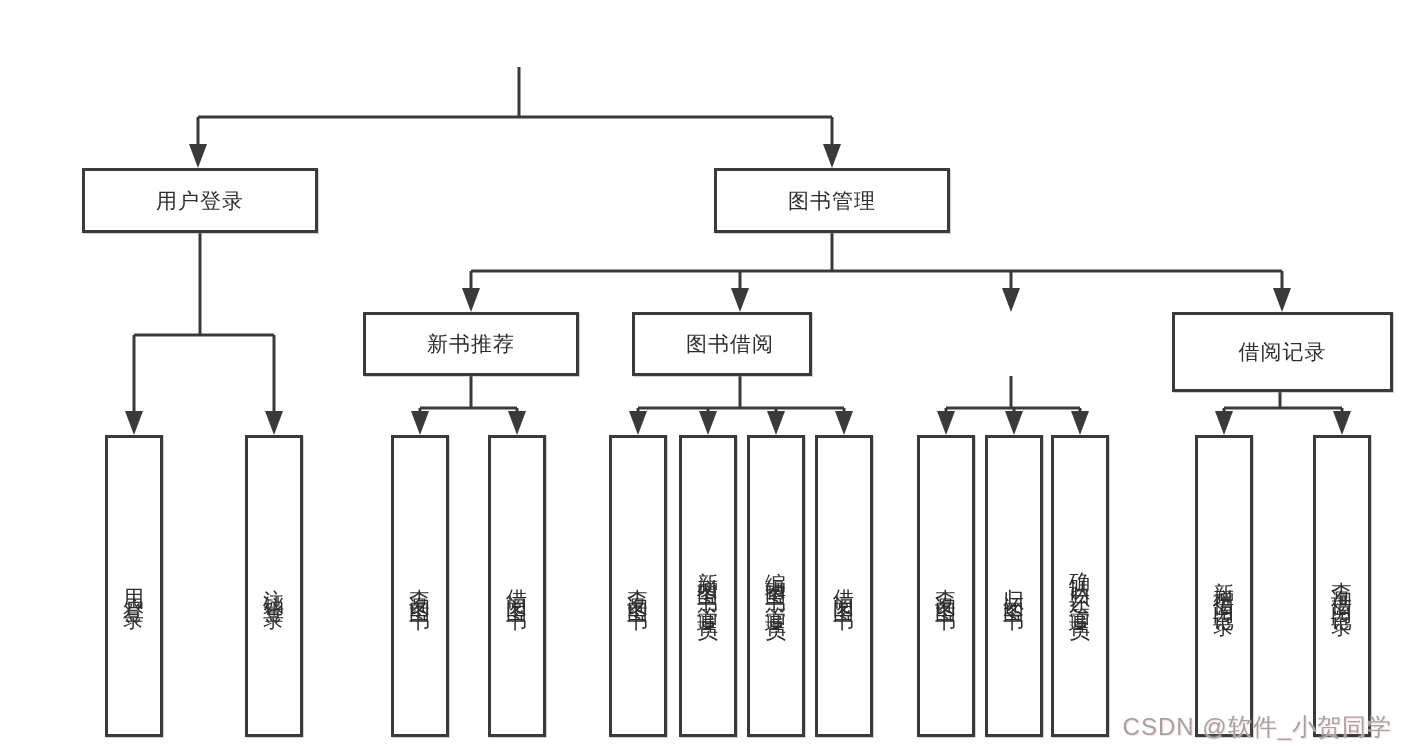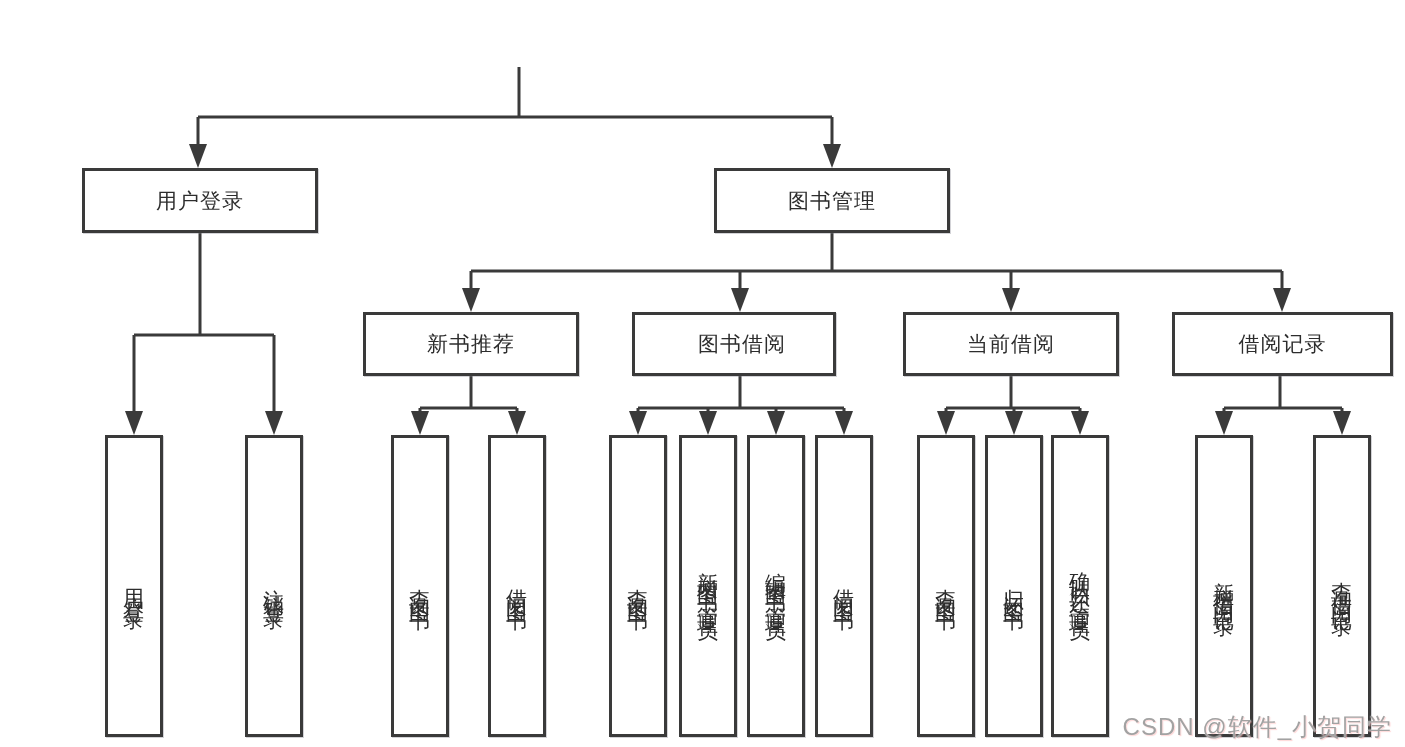--- a/index.html
+++ b/index.html
@@ -104,27 +104,24 @@
   <div class="box" style="left:82px; top:168px; width:236px; height:65px;">
     <span class="h-label">用户登录</span>
   </div>
   <div class="box" style="left:363px; top:312px; width:216px; height:64px;">
     <span class="h-label">新书推荐</span>
   </div>
 
   <div class="box" style="left:714px; top:168px; width:236px; height:65px;">
     <span class="h-label">图书管理</span>
   </div>
-  <div class="box" style="left:632px; top:312px; width:204px; height:64px;padding-left:16px;">
+  <div class="box" style="left:632px; top:312px; width:180px; height:64px;padding-left:16px;">
     <span class="h-label">图书借阅</span>
   </div>
-  <div class="box" style="left:903px; top:312px; width:216px; height:64px;">
-    <span class="h-label">当前借阅</span>
-  </div>
-  <div class="box" style="left:1172px; top:312px; width:221px; height:64px;text-align:right;">
+  <div class="box" style="left:1172px; top:312px; width:221px; height:80px;text-align:right;">
     <span class="h-label">借阅记录</span>
   </div>
 
   <div class="box v-box" style="left:105px; top:435px; width:58px; height:302px;">
     <span>用户登录</span>
   </div>
   <div class="box v-box" style="left:245px; top:435px; width:58px; height:302px;">
     <span>注销登录</span>
   </div>
 

